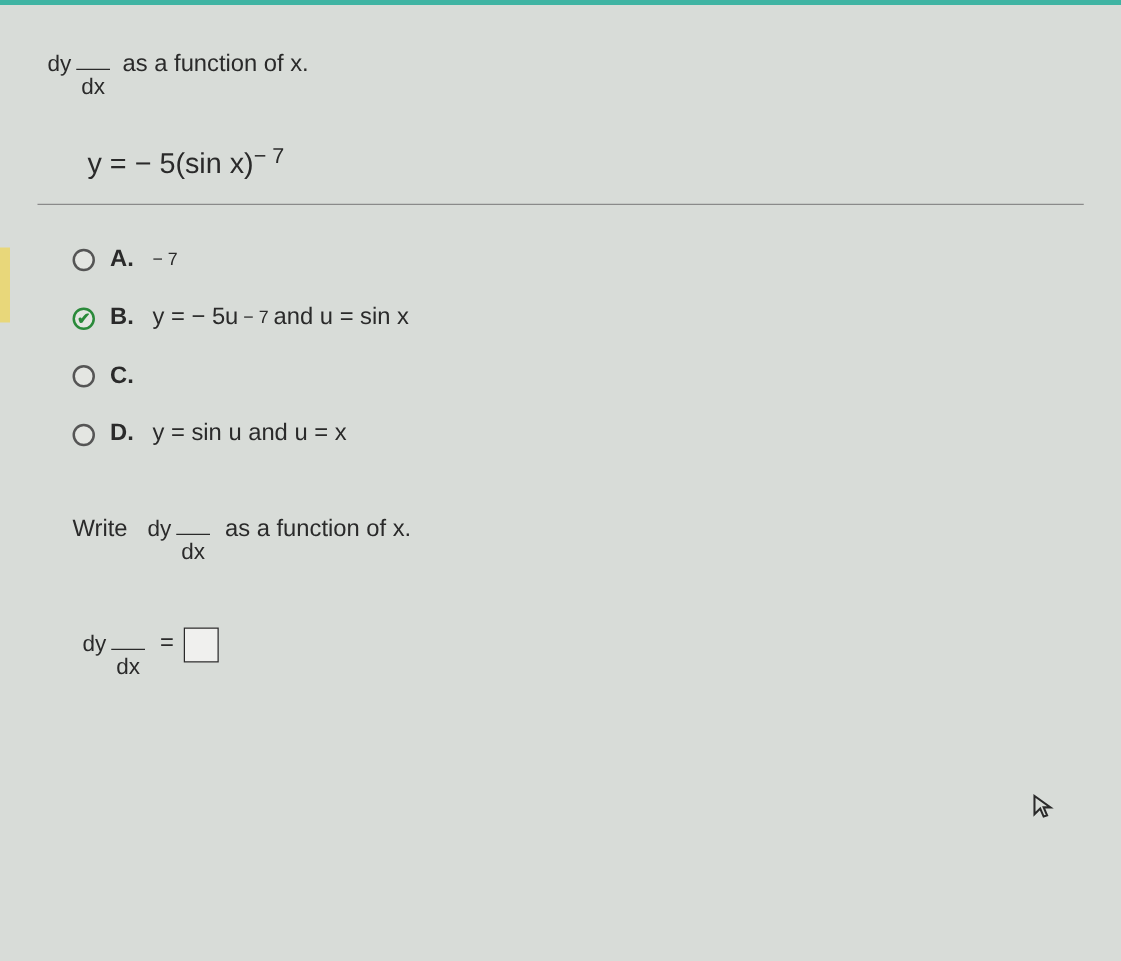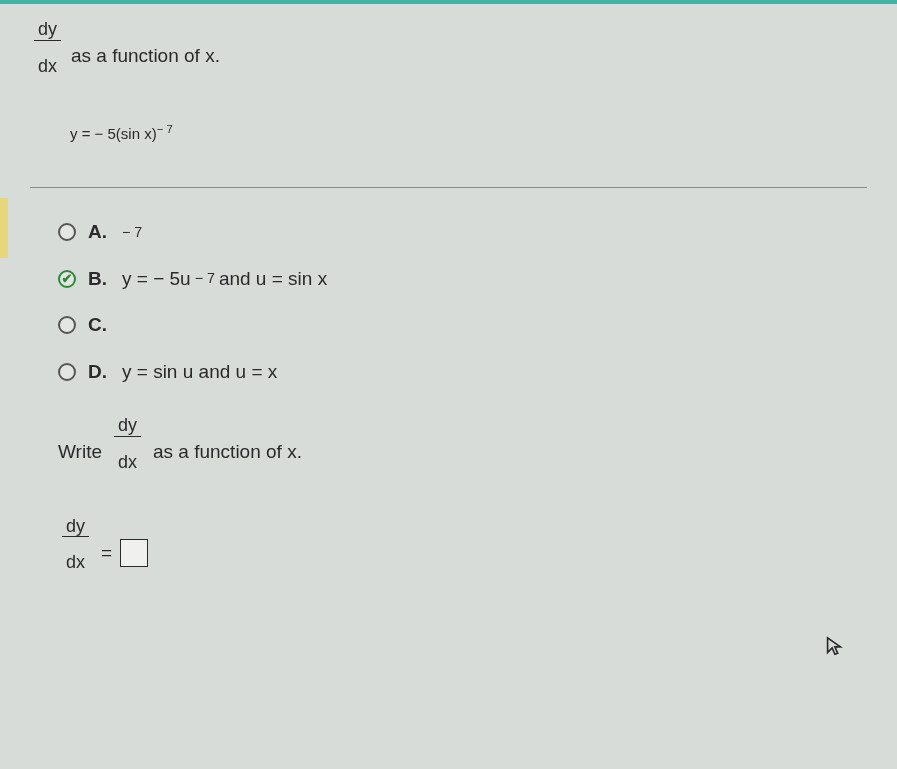--- a/index.html
+++ b/index.html
@@ -25,36 +25,37 @@
     }
     .question-stem {
       margin-bottom: 28px;
       display: flex;
       flex-wrap: wrap;
       align-items: center;
       gap: 6px;
     }
     .fraction {
       display: inline-flex;
-      flex-direction: column;
+      flex-direction: row;
       align-items: center;
       vertical-align: middle;
       font-size: 18px;
       line-height: 1.1;
       margin: 0 4px;
     }
     .fraction .num { padding: 0 4px; }
     .fraction .den {
       border-top: 1.5px solid #2a2a2a;
-      padding: 16px 4px;
+      padding: 4px 4px;
+      margin-top: 35px;
     }
     .equation {
       padding-left: 40px;
-      margin-bottom: 42px;
-      font-size: 15px;
+      margin-bottom: 15px;
+      font-size: 23px;
     }
     .sup {
       vertical-align: super;
       font-size: 0.75em;
     }
     .divider {
       border: none;
       border-top: 1.5px solid #8a8a8a;
       margin: 10px 0 30px 0;
     }

